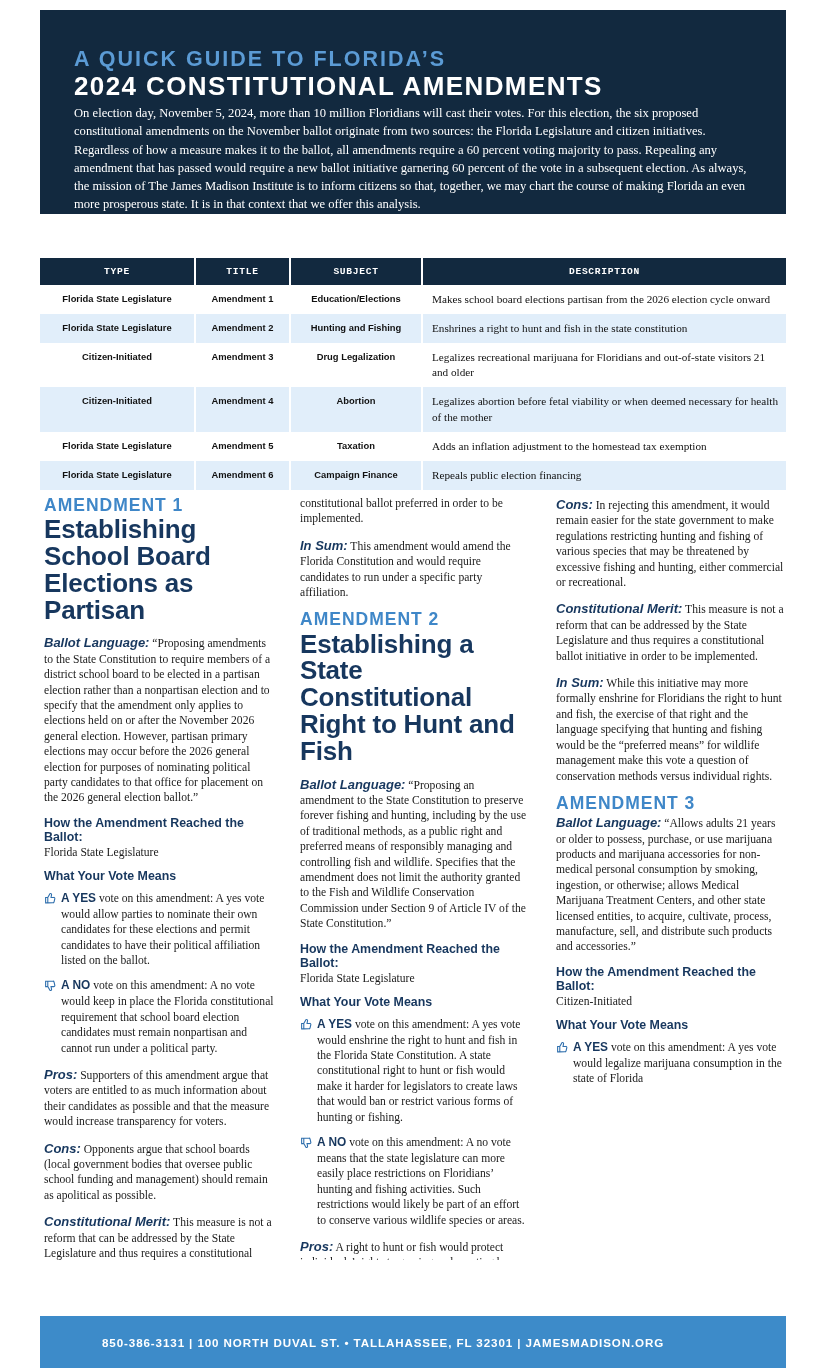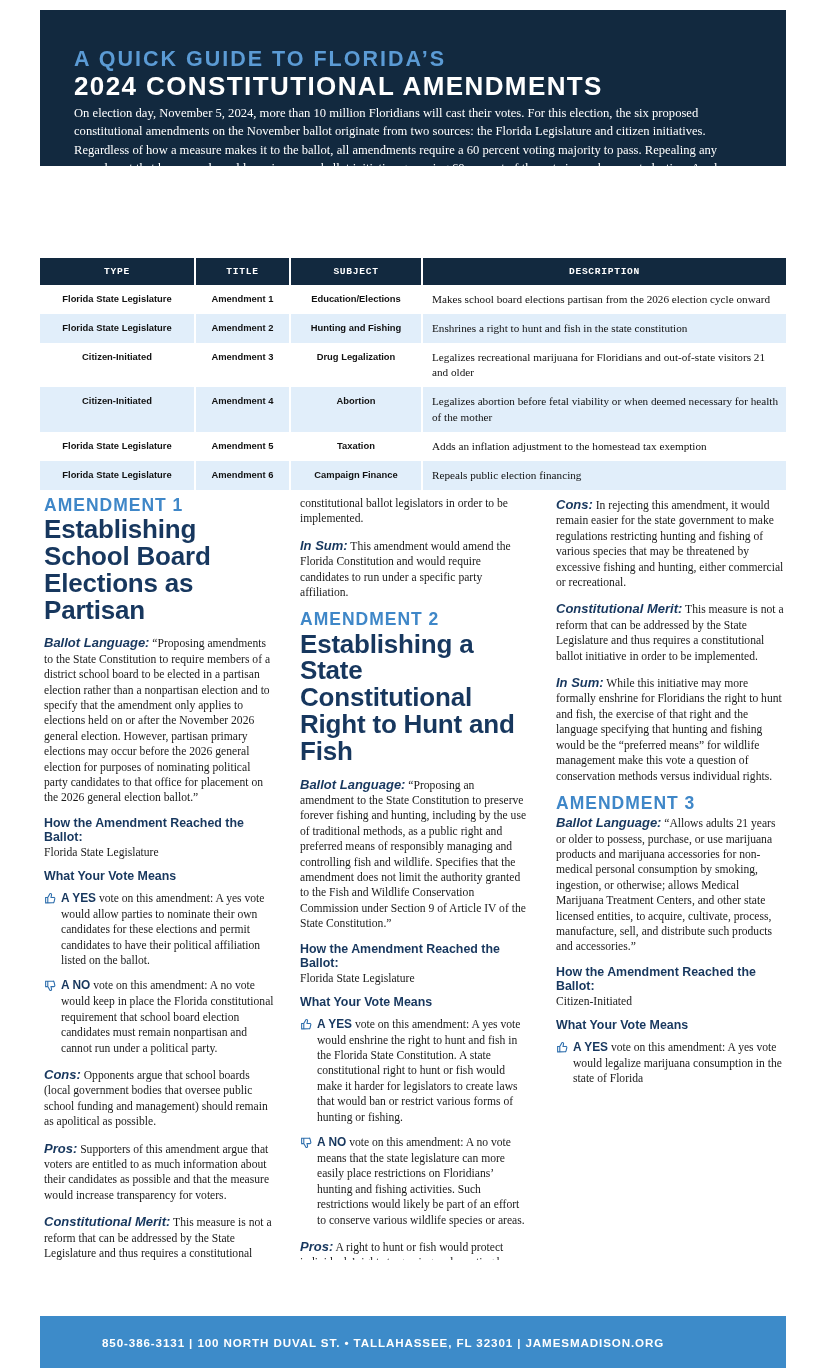--- a/index.html
+++ b/index.html
@@ -8,21 +8,21 @@
     width: 826px; height: 1368px;
     background: #ffffff;
     font-family: "Liberation Sans", sans-serif;
     overflow: hidden;
   }
   .page { position: relative; width: 826px; height: 1368px; background:#fff; }
 
   
   .header {
     position: absolute; left: 40px; top: 10px;
-    width: 746px; height: 156px;
+    width: 746px; height: 204px;
     background: #12293f;
     padding: 38px 34px 0 34px;
   }
   .hd-kicker {
     color: #5b9bd5;
     font-size: 21.5px;
     font-weight: 700;
     letter-spacing: 2.0px;
     line-height: 1.06;
     margin: 0 0 2px 0;
@@ -272,29 +272,29 @@
               <path d="M7 10v10H3V10h4zM7 10l4-7a2 2 0 013 2l-1 5h5a2 2 0 012 2.4l-1.4 6A2 2 0 0116.6 20H7"></path>
             </svg>
           </span><b>A YES</b><span> vote on this amendment: A yes vote would allow parties to nominate their own candidates for these elections and permit candidates to have their political affiliation listed on the ballot.</span></p>
 
       <p class="vote"><span class="ic">
             <svg viewBox="0 0 24 24" fill="none" stroke="currentColor" stroke-width="2">
               <path d="M7 14V4H3v10h4zM7 14l4 7a2 2 0 003-2l-1-5h5a2 2 0 002-2.4l-1.4-6A2 2 0 0016.6 4H7"></path>
             </svg>
           </span><b>A NO</b><span> vote on this amendment: A no vote would keep in place the Florida constitutional requirement that school board election candidates must remain nonpartisan and cannot run under a political party.</span></p>
 
+      <p class="p"><span class="lbl">Pros:</span><span> Supporters of this amendment argue that voters are entitled to as much information about their candidates as possible and that the measure would increase transparency for voters.</span></p>
+
       <p class="p"><span class="lbl">Cons:</span><span> Opponents argue that school boards (local government bodies that oversee public school funding and management) should remain as apolitical as possible.</span></p>
-
-      <p class="p"><span class="lbl">Pros:</span><span> Supporters of this amendment argue that voters are entitled to as much information about their candidates as possible and that the measure would increase transparency for voters.</span></p>
 
       <p class="p"><span class="lbl">Constitutional Merit:</span><span> This measure is not a reform that can be addressed by the State Legislature and thus requires a constitutional ballot initiative in order to be implemented.</span></p>
     </div>
 
     <div class="col">
-      <p class="p"><span>constitutional ballot legislators in order to be implemented.</span></p>
+      <p class="p"><span>constitutional ballot preferred in order to be implemented.</span></p>
 
       <p class="p"><span class="lbl">In Sum:</span><span> This amendment would amend the Florida Constitution and would require candidates to run under a specific party affiliation.</span></p>
 
       <div class="amd-kicker">AMENDMENT 2</div>
       <div class="amd-title">Establishing a State Constitutional Right to Hunt and Fish</div>
 
       <p class="p"><span class="lbl">Ballot Language:</span><span> “Proposing an amendment to the State Constitution to preserve forever fishing and hunting, including by the use of traditional methods, as a public right and preferred means of responsibly managing and controlling fish and wildlife. Specifies that the amendment does not limit the authority granted to the Fish and Wildlife Conservation Commission under Section 9 of Article IV of the State Constitution.”</span></p>
 
       <div class="sub-head">How the Amendment Reached the Ballot:</div>
       <div class="sub-val">Florida State Legislature</div>

